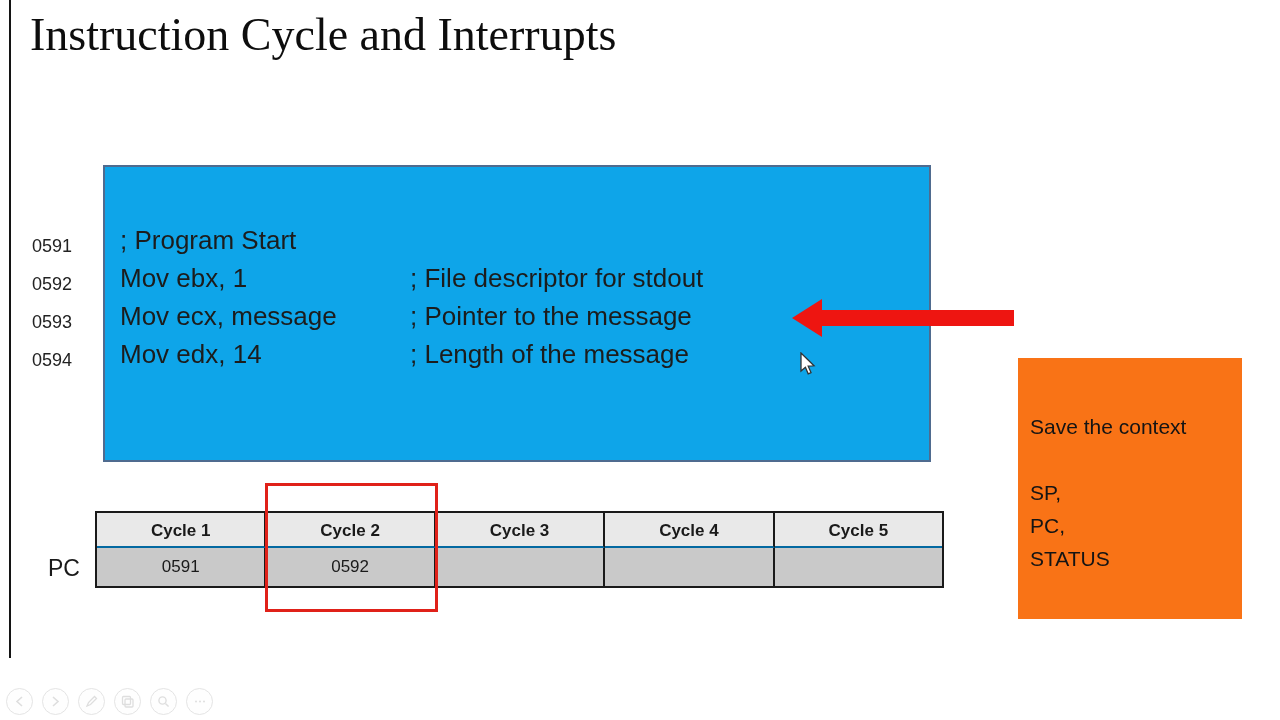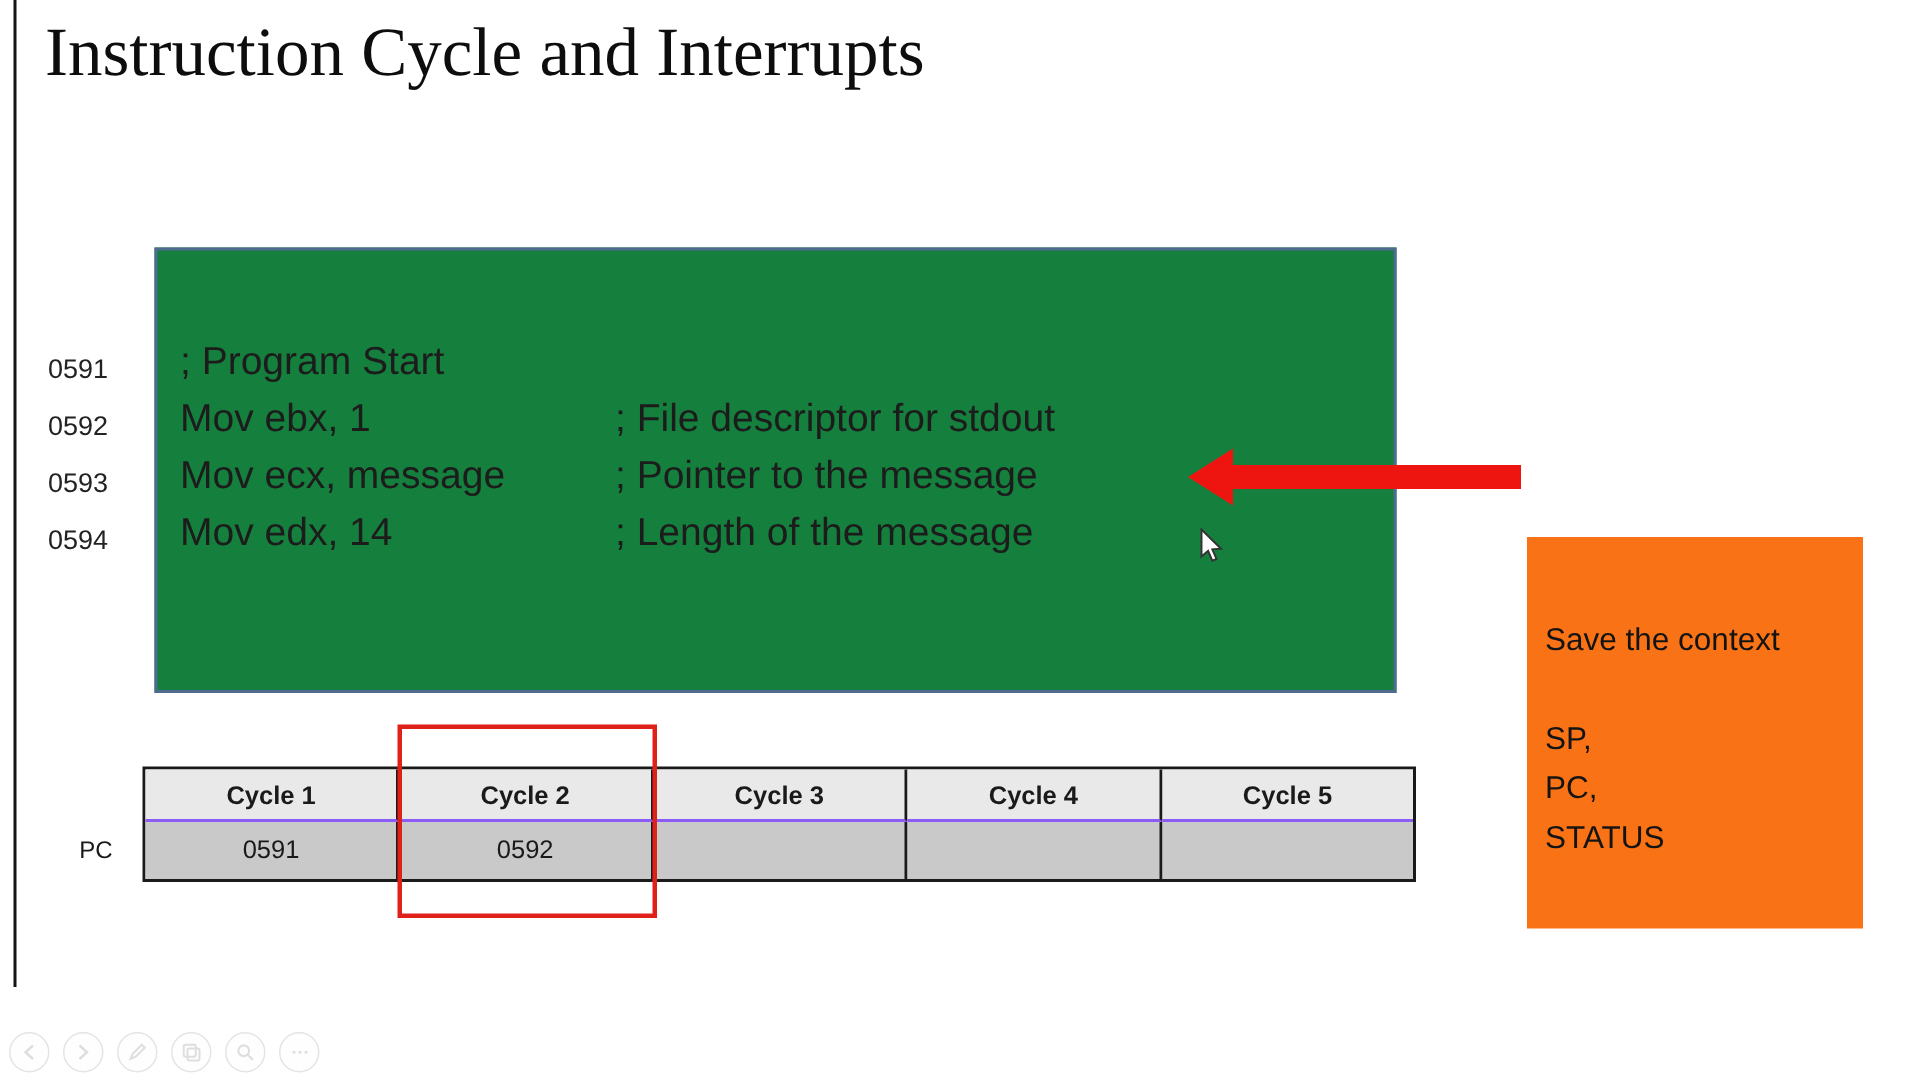--- a/index.html
+++ b/index.html
@@ -6,46 +6,46 @@
   .stage{position:relative;width:1280px;height:720px;background:#ffffff;overflow:hidden;
          font-family:"Liberation Sans",sans-serif;color:#1a1a1a;}
 
   .left-edge{position:absolute;left:9px;top:0;width:2px;height:658px;background:#141414;}
 
   .title{position:absolute;left:30px;top:8px;font-family:"Liberation Serif",serif;
          font-size:46px;font-weight:400;color:#0d0d0d;letter-spacing:0px;}
 
   
   .code-box{position:absolute;left:103px;top:165px;width:828px;height:297px;
-            background:#15803d;border:2px solid #4f6b8f;box-sizing:border-box;}
+            background:#0ea5e9;border:2px solid #4f6b8f;box-sizing:border-box;}
   .code-lines{position:absolute;left:0;top:54px;width:100%;}
   .code-line{position:relative;height:38px;line-height:38px;font-size:26px;color:#1c1c1c;}
   .code-line .instr{position:absolute;left:15px;white-space:pre;}
   .code-line .comment{position:absolute;left:305px;white-space:pre;}
 
   .addr-col{position:absolute;left:0px;top:227px;width:88px;}
   .addr{height:38px;line-height:38px;font-size:18px;text-align:right;padding-right:16px;color:#222;}
 
   
   .arrow{position:absolute;z-index:5;}
   .arrow .head{position:absolute;left:0;top:0;width:0;height:0;
                border-top:19px solid transparent;border-bottom:19px solid transparent;
                border-right:30px solid #ee1511;}
   .arrow .body{position:absolute;left:28px;top:11px;width:194px;height:16px;background:#ee1511;}
 
   
   .pc-label{position:absolute;left:42px;top:549px;width:44px;height:38px;line-height:38px;
-            font-size:16px;text-align:center;color:#1a1a1a;}
+            font-size:23px;text-align:center;color:#1a1a1a;}
   .ctable{position:absolute;left:95px;top:511px;width:849px;border:2px solid #1a1a1a;
           box-sizing:border-box;background:#fff;}
   .trow{display:flex;}
   .tcell{flex:1;box-sizing:border-box;text-align:center;border-right:2px solid #1a1a1a;}
   .tcell:last-child{border-right:none;}
   .thead .tcell{height:35px;line-height:35px;background:#e9e9e9;font-weight:bold;font-size:17px;
-                border-bottom:2px solid #8b5cf6;}
+                border-bottom:2px solid #0369a1;}
   .tdata .tcell{height:38px;line-height:38px;background:#c9c9c9;font-size:17px;}
 
   .hl-rect{position:absolute;left:265px;top:483px;width:173px;height:129px;
            border:3px solid #e02119;box-sizing:border-box;z-index:6;background:transparent;}
 
   
   .context-box{position:absolute;left:1018px;top:358px;width:224px;height:261px;
                background:#f97316;box-sizing:border-box;padding:52px 0 0 12px;}
   .context-box .cline{height:33px;line-height:33px;font-size:21px;color:#141414;}
   .context-box .gap{height:33px;}

